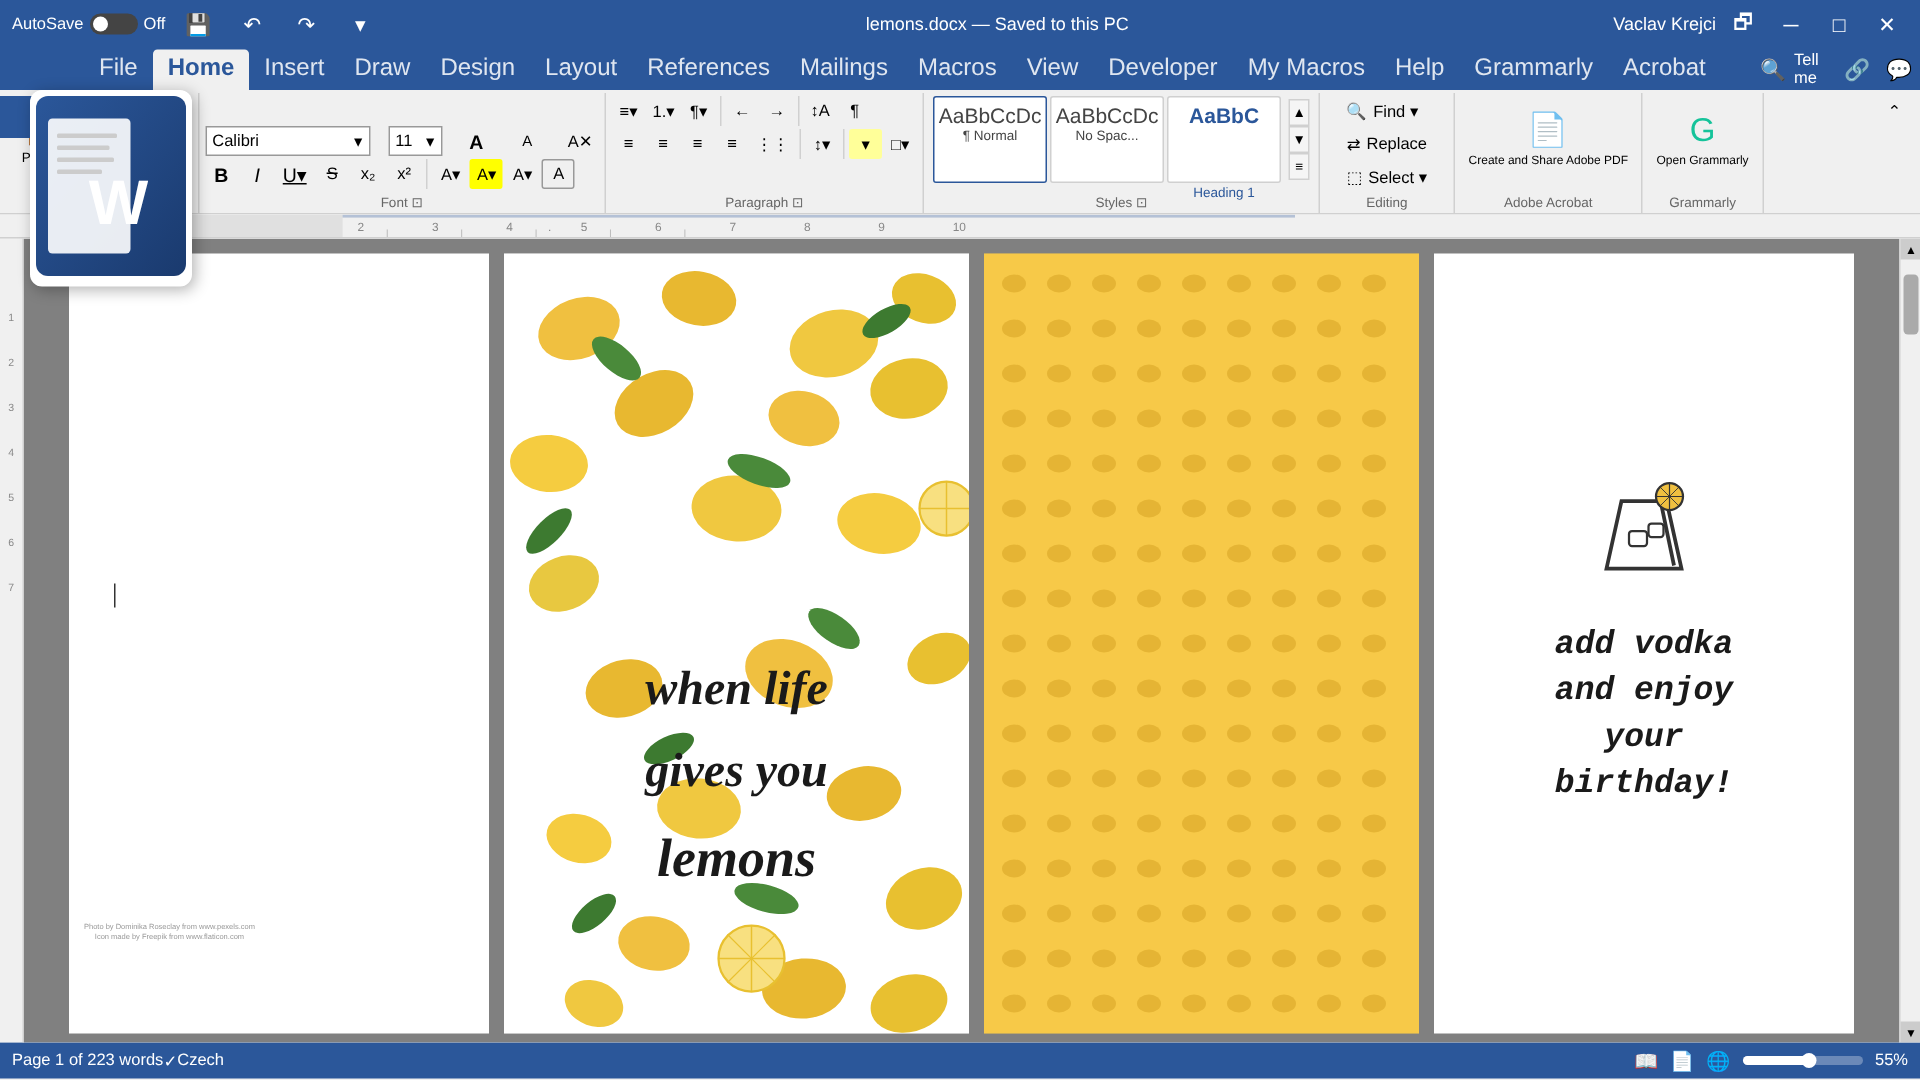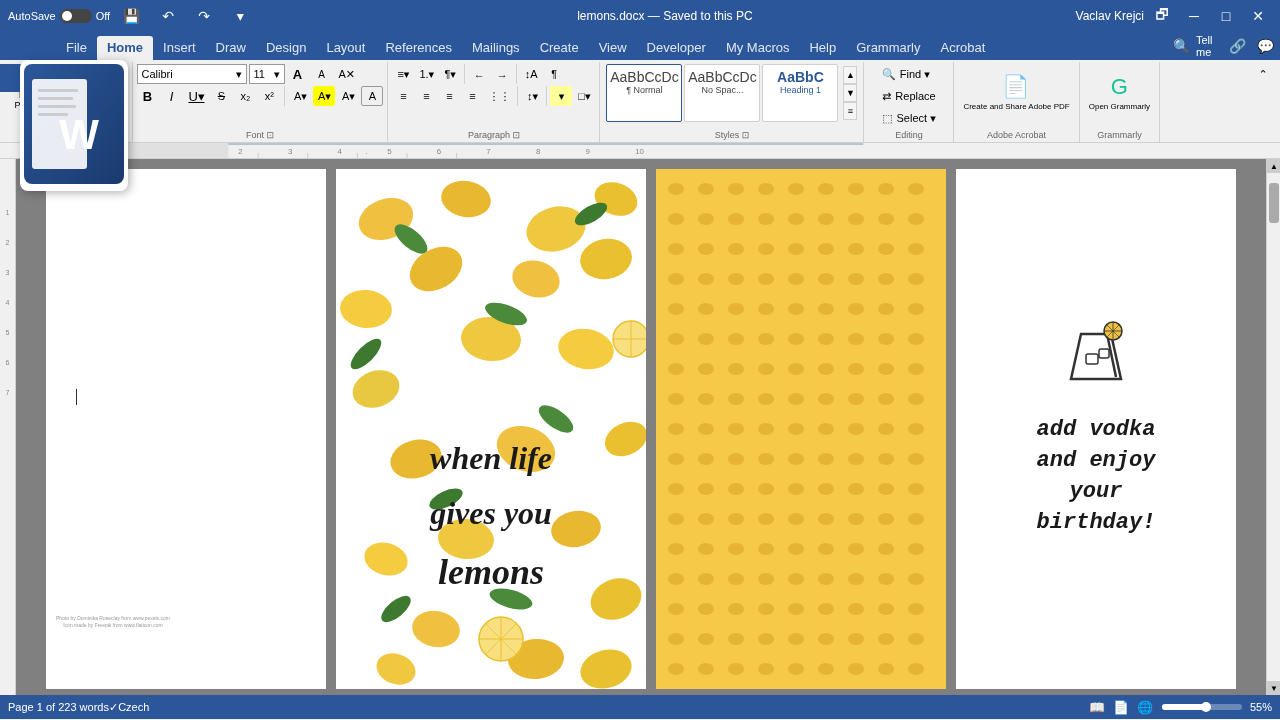--- a/index.html
+++ b/index.html
@@ -26,21 +26,21 @@
     
     .ribbon-tabs {
       height: 28px;
       background: #2b579a;
       display: flex;
       align-items: flex-end;
       padding-left: 56px;
     }
     .ribbon-tab {
       padding: 4px 10px 5px;
-      font-size: 13px;
+      font-size: 16px;
       color: rgba(255,255,255,0.85);
       cursor: pointer;
       border-radius: 3px 3px 0 0;
     }
     .ribbon-tab.active { background: #f0f0f0; color: #2b579a; font-weight: 600; }
 
     
     .ribbon {
       background: #f0f0f0;
       border-bottom: 1px solid #d0d0d0;
@@ -324,21 +324,21 @@
 
   <div class="ribbon-tabs">
     <div class="ribbon-tab">File</div>
     <div class="ribbon-tab active">Home</div>
     <div class="ribbon-tab">Insert</div>
     <div class="ribbon-tab">Draw</div>
     <div class="ribbon-tab">Design</div>
     <div class="ribbon-tab">Layout</div>
     <div class="ribbon-tab">References</div>
     <div class="ribbon-tab">Mailings</div>
-    <div class="ribbon-tab">Create</div>
+    <div class="ribbon-tab">Macros</div>
     <div class="ribbon-tab">View</div>
     <div class="ribbon-tab">Developer</div>
     <div class="ribbon-tab">My Macros</div>
     <div class="ribbon-tab">Help</div>
     <div class="ribbon-tab">Grammarly</div>
     <div class="ribbon-tab">Acrobat</div>
     <div class="toolbar-icon-btn" style="margin-left:auto;">🔍</div>
     <div class="toolbar-icon-btn" style="font-size:11px;">Tell me</div>
     <div class="toolbar-icon-btn">🔗</div>
     <div class="toolbar-icon-btn">💬</div>
@@ -366,21 +366,21 @@
             <span>🖌</span>
             <span style="font-size:9px;"> Format Painter</span>
           </div>
       </div>
     </div>
     <div class="ribbon-group-label">Clipboard</div>
   </div>
 
   <div class="ribbon-group">
     <div style="display:flex;flex-direction:column;gap:2px;">
-      <div style="display:flex;align-items:center;gap:2px;">
+      <div style="display:flex;align-items:center;gap:12px;margin-top:20px;">
         <div class="font-name-box">
           <span>Calibri</span>
           <span style="margin-left:auto;">▾</span>
         </div>
         <div class="font-size-box">
           <span>11</span>
           <span style="margin-left:auto;">▾</span>
         </div>
         <div class="rb-btn" style="font-size:13px;font-weight:bold;">A</div>
         <div class="rb-btn" style="font-size:10px;">A</div>
@@ -438,21 +438,21 @@
         <div class="style-box active">
           <span style="font-size:14px;color:#444;">AaBbCcDc</span>
           <span style="font-size:9px;color:#444;">¶ Normal</span>
         </div>
         <div class="style-box">
           <span style="font-size:14px;color:#444;">AaBbCcDc</span>
           <span style="font-size:9px;color:#444;">No Spac...</span>
         </div>
         <div class="style-box">
           <span style="font-size:14px;color:#2b579a;font-weight:bold;">AaBbC</span>
-          <span style="font-size:9px;color:#2b579a;">Heading 1</span>
+          <span style="font-size:9px;color:#2b579a;margin-top:38px;">Heading 1</span>
         </div>
       </div>
       <div class="style-scroll">
         <div class="style-scroll-btn">▲</div>
         <div class="style-scroll-btn">▼</div>
         <div class="style-scroll-btn">≡</div>
       </div>
     </div>
     <div class="ribbon-group-label">Styles <span style="font-size:9px;cursor:pointer;">⊡</span></div>
   </div>

